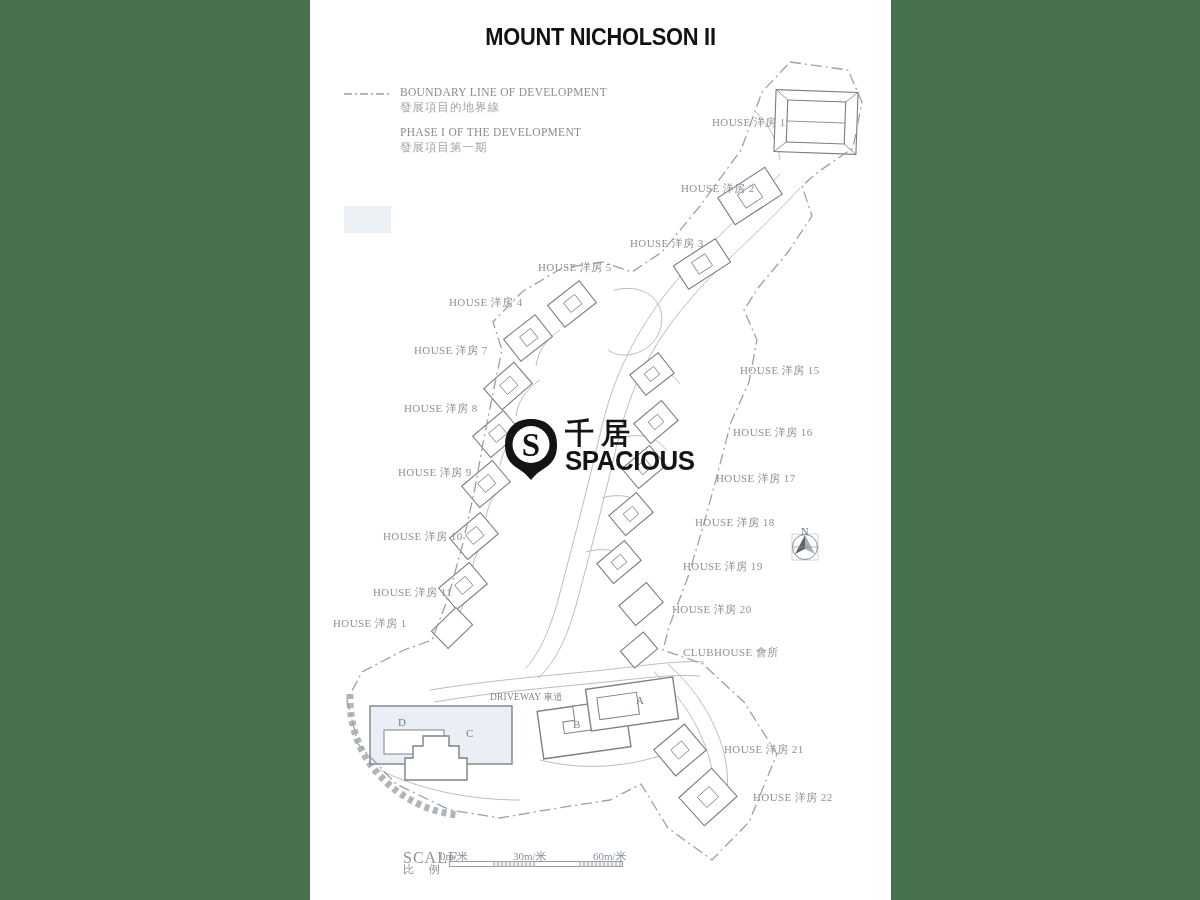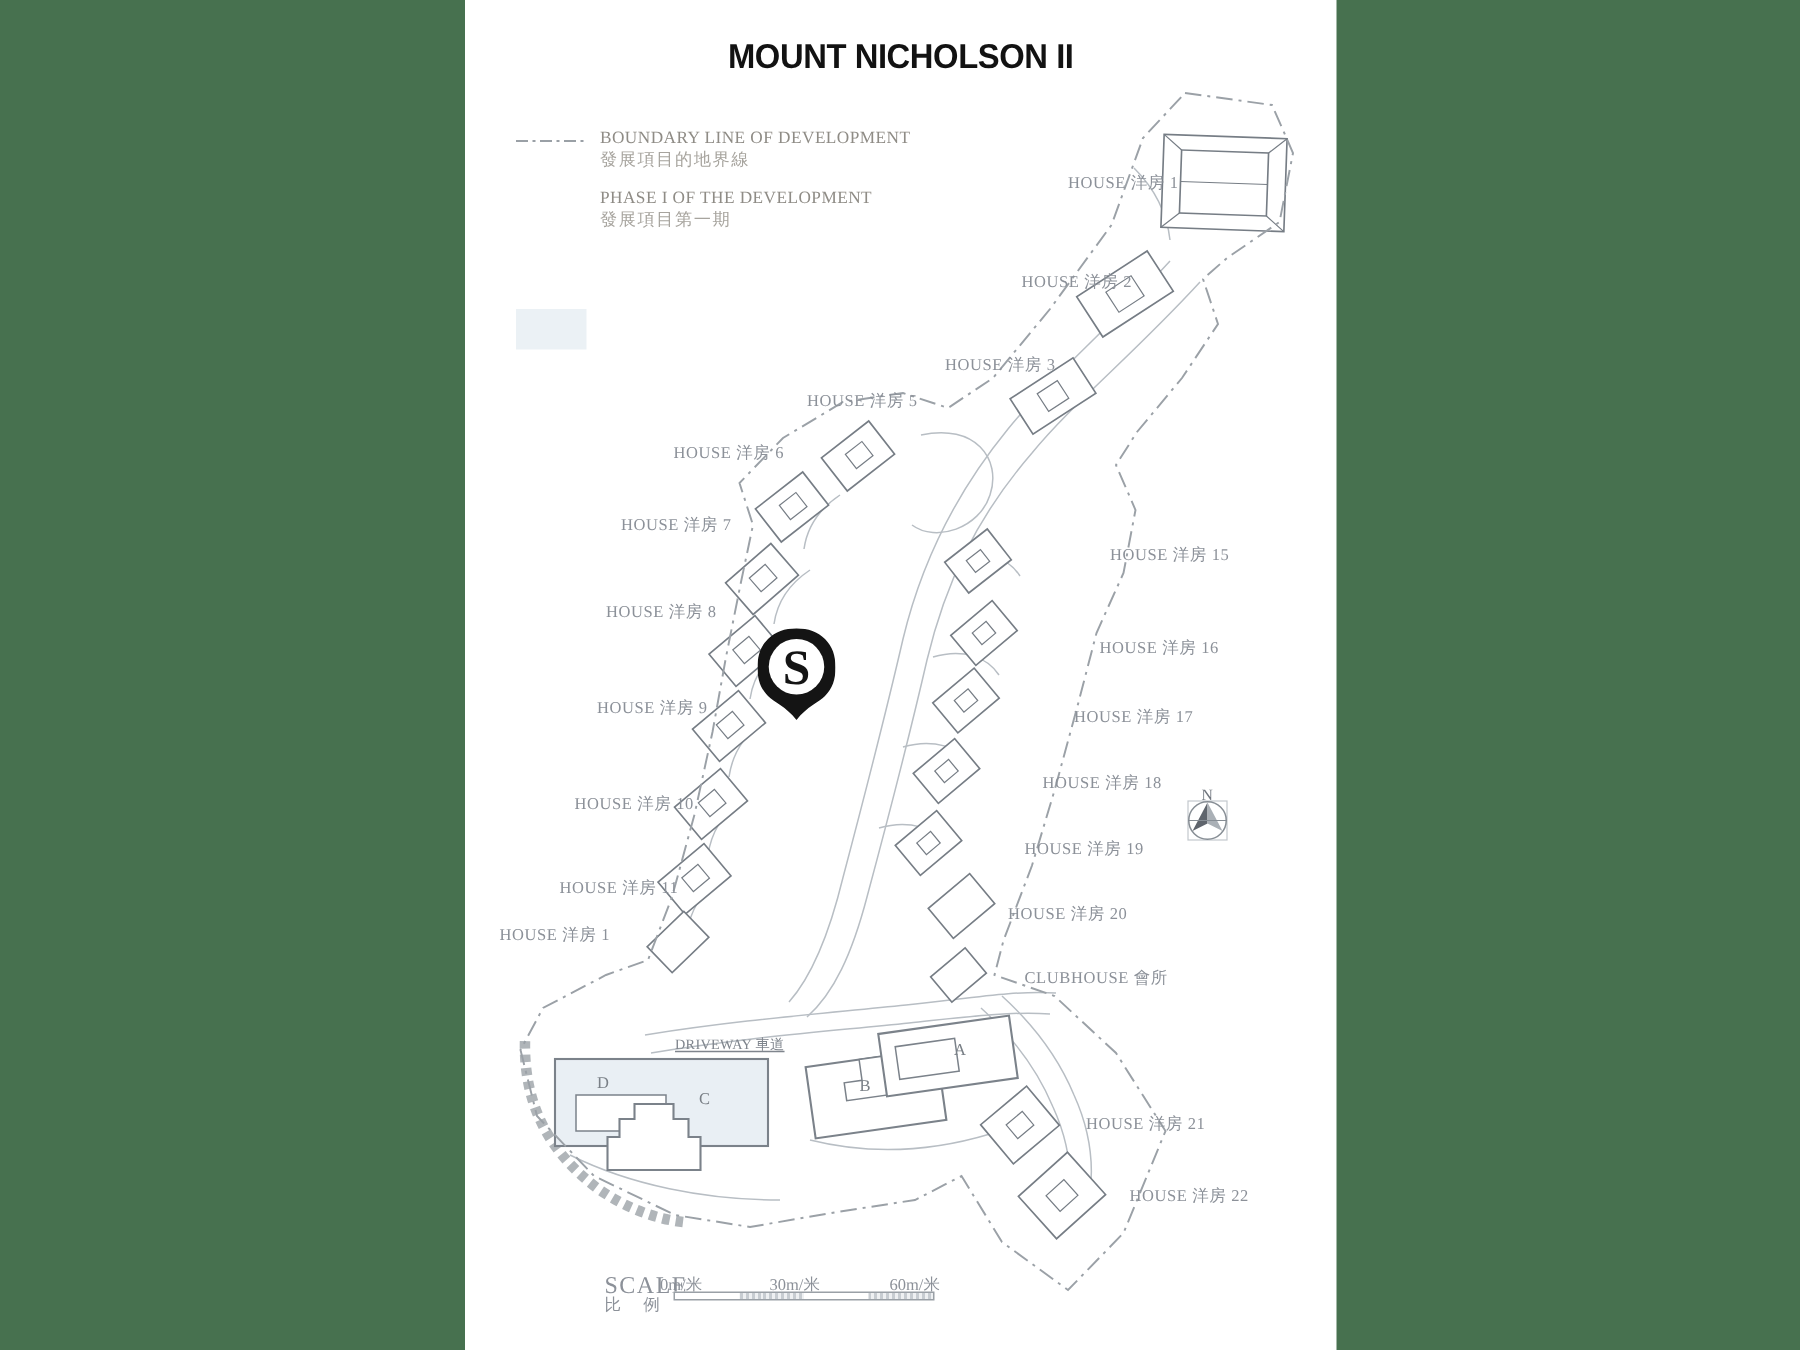--- a/index.html
+++ b/index.html
@@ -229,50 +229,54 @@
           <span class="fillbox" style="display: block; background: rgb(235, 241, 245);"></span>
         </span>
       </div>
     </div>
 
   <div id="plan-labels">
       <span class="plan-label house" style="left: 712px; top: 122px; text-align: center;">HOUSE 洋房 1</span>
       <span class="plan-label house" style="left: 681px; top: 188px;">HOUSE 洋房 2</span>
       <span class="plan-label house" style="left: 630px; top: 243px;">HOUSE 洋房 3</span>
       <span class="plan-label house" style="left: 538px; top: 267px;">HOUSE 洋房 5</span>
-      <span class="plan-label house" style="left: 449px; top: 302px;">HOUSE 洋房 6</span>
+      <span class="plan-label house" style="left: 449px; top: 302px;">HOUSE 洋房 4</span>
       <span class="plan-label house" style="left: 414px; top: 350px;">HOUSE 洋房 7</span>
       <span class="plan-label house" style="left: 404px; top: 408px;">HOUSE 洋房 8</span>
       <span class="plan-label house" style="left: 398px; top: 472px;">HOUSE 洋房 9</span>
       <span class="plan-label house" style="left: 383px; top: 536px;">HOUSE 洋房 10</span>
       <span class="plan-label house" style="left: 373px; top: 592px;">HOUSE 洋房 11</span>
       <span class="plan-label house" style="left: 333px; top: 623px;">HOUSE 洋房 1</span>
       <span class="plan-label house" style="left: 740px; top: 370px;">HOUSE 洋房 15</span>
       <span class="plan-label house" style="left: 733px; top: 432px;">HOUSE 洋房 16</span>
       <span class="plan-label house" style="left: 716px; top: 478px;">HOUSE 洋房 17</span>
       <span class="plan-label house" style="left: 695px; top: 522px;">HOUSE 洋房 18</span>
       <span class="plan-label house" style="left: 683px; top: 566px;">HOUSE 洋房 19</span>
       <span class="plan-label house" style="left: 672px; top: 609px;">HOUSE 洋房 20</span>
       <span class="plan-label house" style="left: 683px; top: 652px;">CLUBHOUSE 會所</span>
       <span class="plan-label house" style="left: 724px; top: 749px;">HOUSE 洋房 21</span>
       <span class="plan-label house" style="left: 753px; top: 797px;">HOUSE 洋房 22</span>
-      <span class="plan-label driveway" style="left: 450px; top: 697px; text-decoration: underline;">DRIVEWAY 車道</span>
+      <span class="plan-label driveway" style="left: 490px; top: 697px;">DRIVEWAY 車道</span>
       <span class="plan-label letter" style="left: 636px; top: 700px;">A</span>
       <span class="plan-label letter" style="left: 573px; top: 724px;">B</span>
       <span class="plan-label letter" style="left: 466px; top: 733px;">C</span>
       <span class="plan-label letter" style="left: 398px; top: 722px;">D</span>
       <span class="plan-label north" style="left: 801px; top: 531px;">N</span>
     </div>
 
   <div class="watermark">
     <svg class="wm-badge" viewBox="0 0 52 63">
       <path d="M26 1 C34 1 40 3 45 8 C50 13 52 19 52 27 C52 35 50 41 45 46 C41 50 33 53 26 62 C19 53 11 50 7 46 C2 41 0 35 0 27 C0 19 2 13 7 8 C12 3 18 1 26 1 Z" fill="#141414"></path>
       <circle cx="26" cy="26.5" r="18.5" fill="#ffffff"></circle>
       <text x="26" y="38" text-anchor="middle" font-family="Liberation Serif, serif" font-weight="700" font-size="33" fill="#141414">S</text>
     </svg>
+    <div class="wm-words">
+      <div class="wm-zh">千居</div>
+      <div class="wm-en">SPACIOUS</div>
+    </div>
   </div>
 
   <div>
     <span class="scalebar-en">SCALE</span>
     <span class="scalebar-zh">比 例</span>
     <span id="scalebar-ticks"><span class="scalebar-tick" style="left: 440px;">0m/米</span><span class="scalebar-tick" style="left: 513px;">30m/米</span><span class="scalebar-tick" style="left: 593px;">60m/米</span></span>
     <div class="scalebar-bar">
       <div class="scalebar-seg seg-1"></div>
       <div class="scalebar-seg seg-2"></div>
     </div>

